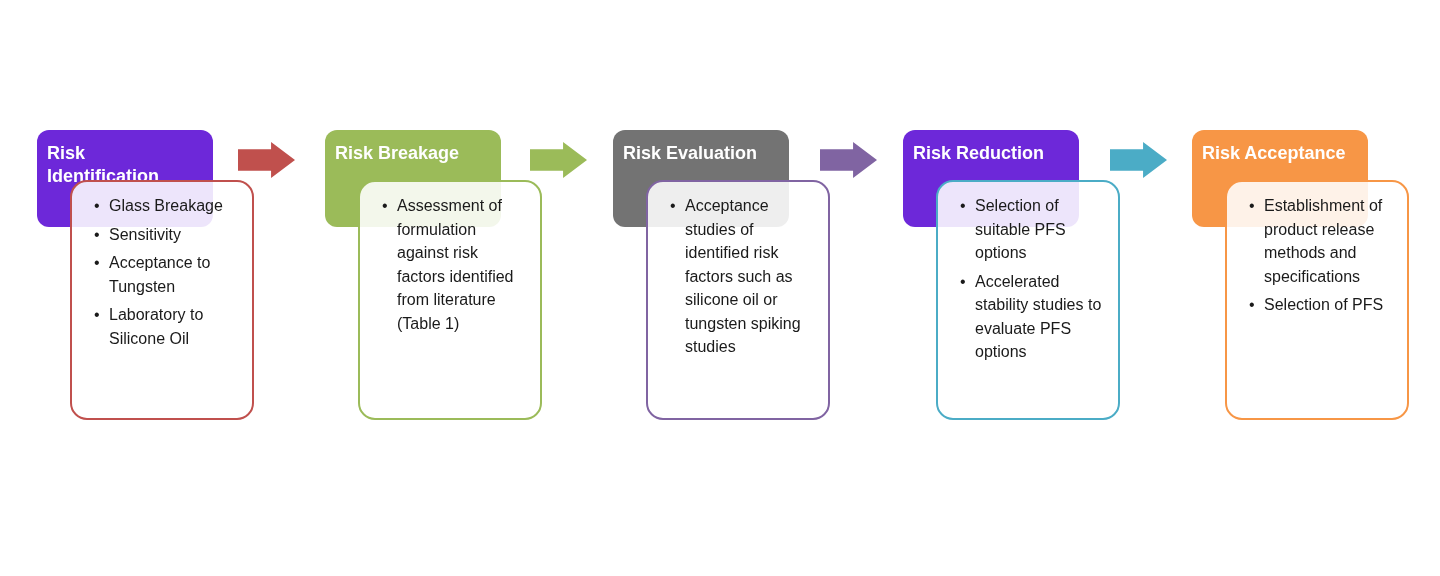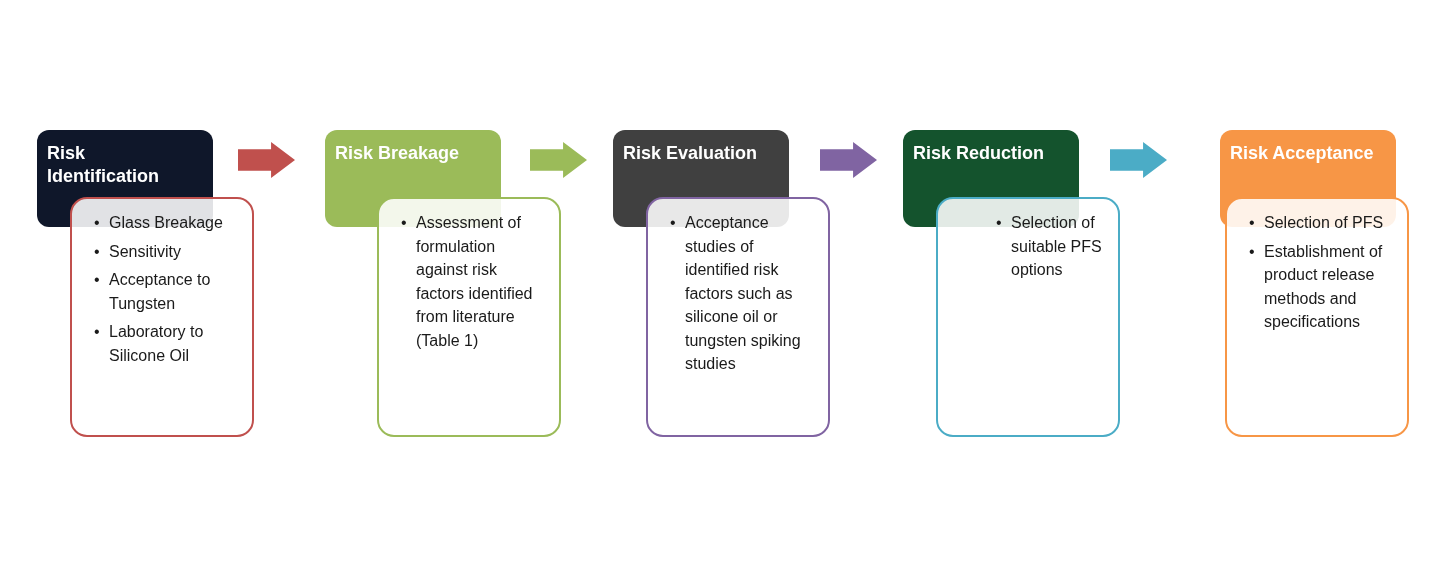--- a/index.html
+++ b/index.html
@@ -18,21 +18,21 @@
     padding: 12px 12px 0 10px;
     color: #ffffff;
     font-size: 18px;
     font-weight: bold;
     line-height: 23px;
     z-index: 1;
   }
 
   .stage-content {
     position: absolute;
-    left: 33px; top: 67px;
+    left: 33px; top: 50px;
     width: 184px; height: 240px;
     background: rgba(255, 255, 255, 0.88);
     border: 2.5px solid #000;
     border-radius: 17px;
     z-index: 2;
     padding: 12px 12px 0 0;
   }
 
   .stage-content ul {
     list-style: none;
@@ -62,74 +62,75 @@
     width: 57px; height: 36px;
     clip-path: polygon(0 20%, 58% 20%, 58% 0, 100% 50%, 58% 100%, 58% 80%, 0 80%);
   }
 </style>
 </head>
 <body>
 
 <div class="canvas">
 
   <div class="stage" style="left:37px">
-    <div class="stage-header" style="background: #0f172a;">
+    <div class="stage-header" style="background: #6d28d9;">
       <span>Risk Identification</span>
     </div>
     <div class="stage-content" style="border-color: rgb(192, 80, 77);">
       <ul>
           <li>Glass Breakage</li>
           <li>Sensitivity</li>
           <li>Acceptance to Tungsten</li>
           <li>Laboratory to Silicone Oil</li>
         </ul>
     </div>
   </div>
 
   <div class="stage" style="left:325px">
     <div class="stage-header" style="background: rgb(155, 187, 89);">
       <span>Risk Breakage</span>
     </div>
-    <div class="stage-content" style="border-color: rgb(155, 187, 89); margin-left: 19px;">
+    <div class="stage-content" style="border-color: rgb(155, 187, 89);">
       <ul>
           <li>Assessment of formulation against risk factors identified from literature (Table 1)</li>
         </ul>
     </div>
   </div>
 
   <div class="stage" style="left:613px">
-    <div class="stage-header" style="background: #404040;">
+    <div class="stage-header" style="background: #737373;">
       <span>Risk Evaluation</span>
     </div>
     <div class="stage-content" style="border-color: rgb(128, 100, 162);">
       <ul>
           <li>Acceptance studies of identified risk factors such as silicone oil or tungsten spiking studies</li>
         </ul>
     </div>
   </div>
 
   <div class="stage" style="left:903px">
-    <div class="stage-header" style="background: #14532d;">
+    <div class="stage-header" style="background: #6d28d9;">
       <span>Risk Reduction</span>
     </div>
-    <div class="stage-content" style="border-color: rgb(75, 172, 198); padding-left: 36px;">
+    <div class="stage-content" style="border-color: rgb(75, 172, 198);">
       <ul>
           <li>Selection of suitable PFS options</li>
+          <li>Accelerated stability studies to evaluate PFS options</li>
         </ul>
     </div>
   </div>
 
   <div class="stage" style="left:1192px">
-    <div class="stage-header" style="background: rgb(247, 150, 70); margin-left: 28px;">
+    <div class="stage-header" style="background: rgb(247, 150, 70);">
       <span>Risk Acceptance</span>
     </div>
     <div class="stage-content" style="border-color: rgb(247, 150, 70);">
       <ul>
+          <li>Establishment of product release methods and specifications</li>
           <li>Selection of PFS</li>
-          <li>Establishment of product release methods and specifications</li>
         </ul>
     </div>
   </div>
 
   <div class="flow-arrow" style="left: 238px; background: rgb(192, 80, 77);"></div>
   <div class="flow-arrow" style="left: 530px; background: rgb(155, 187, 89);"></div>
   <div class="flow-arrow" style="left: 820px; background: rgb(128, 100, 162);"></div>
   <div class="flow-arrow" style="left: 1110px; background: rgb(75, 172, 198);"></div>
 
 </div>

